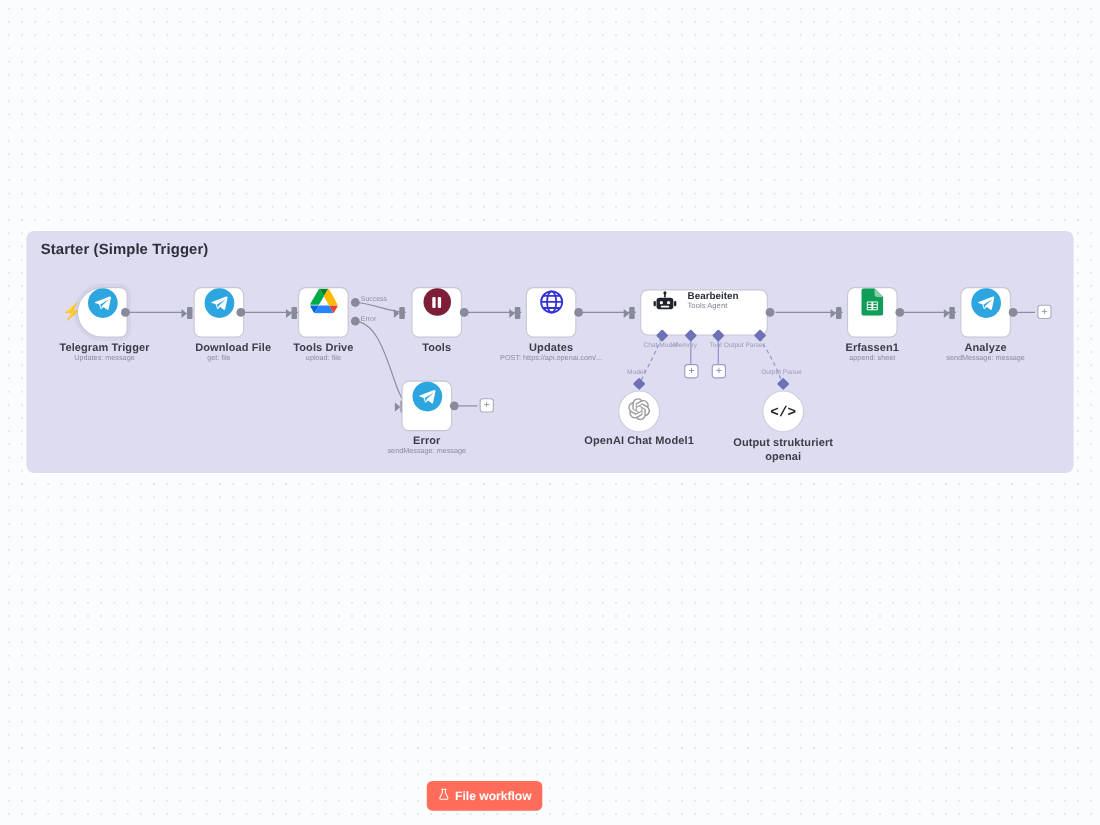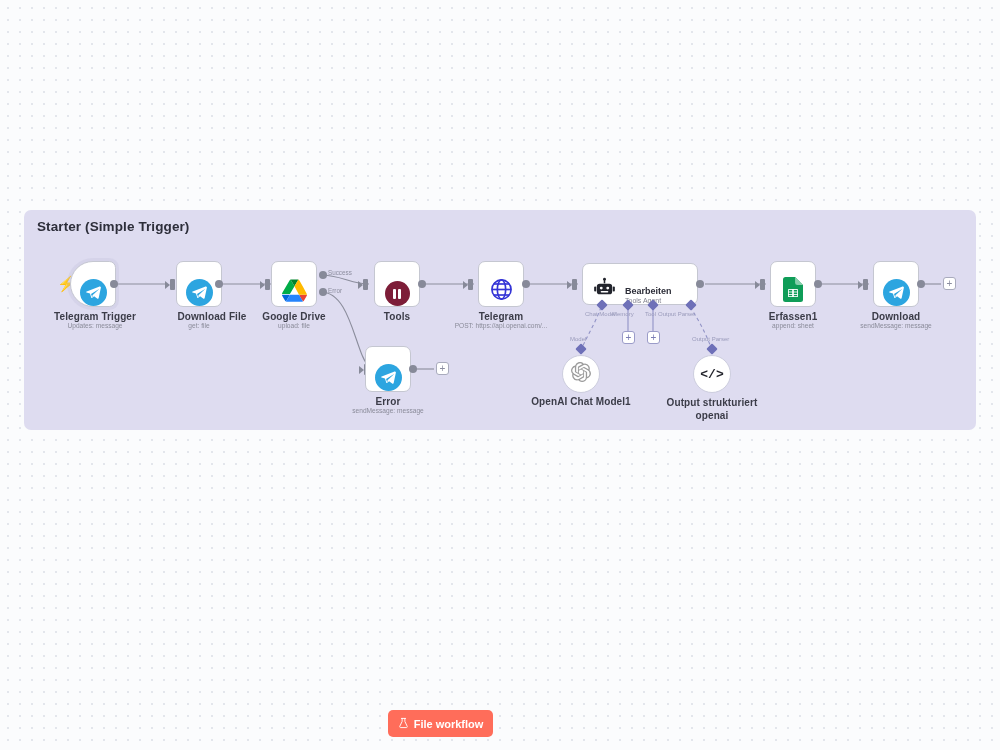--- a/index.html
+++ b/index.html
@@ -33,21 +33,21 @@
 
   
   #wires { position: absolute; left: 0; top: 0; width: 1000px; height: 750px; pointer-events: none; }
 
   
   .node {
     position: absolute;
     background: #fff;
     border: 1px solid #c5c7d1;
     border-radius: 7px;
-    display: flex; align-items: flex-end; justify-content: center;
+    display: flex; align-items: flex-start; justify-content: center;
   }
   .node.sq { width: 46px; height: 46px; }
   .node.trigger { width: 46px; height: 46px; border-radius: 24px 7px 7px 24px; box-shadow: 0 0 0 3px rgba(180,180,210,.22); }
   .node.agent { width: 116px; height: 42px; justify-content: flex-start; padding-left: 10px; gap: 9px; }
 
   .caption {
     position: absolute;
     text-align: center;
     font-size: 10px;
     color: #3b3c48;
@@ -196,21 +196,21 @@
       <svg width="25" height="23" viewBox="0 0 87 77">
         <path fill="#0066da" d="M6.6 66.8 10.4 73.4c.8 1.4 2 2.5 3.4 3.3L27.6 53.4H0c0 1.6.4 3.2 1.2 4.6z"></path>
         <path fill="#00ac47" d="M43.4 23.6 29.6 0c-1.4.8-2.6 1.9-3.4 3.3L1.2 46.4C.4 47.8 0 49.4 0 51h27.6z"></path>
         <path fill="#ea4335" d="M73.2 76.7c1.4-.8 2.6-1.9 3.4-3.3l1.6-2.7 7.5-13c.8-1.4 1.2-3 1.2-4.6H59.2l5.9 11.5z"></path>
         <path fill="#00832d" d="M43.4 23.6 57.2 0H29.6l13.8 23.6z"></path>
         <path fill="#2684fc" d="M59.2 53.4H27.6L13.8 76.7c1.4.8 3 1.2 4.6 1.2h49.9c1.7 0 3.3-.5 4.6-1.2z"></path>
         <path fill="#ffba00" d="M73 25.1 60.6 3.3C59.8 1.9 58.6.8 57.2 0L43.4 23.6l15.8 29.8h27.5c0-1.6-.4-3.2-1.2-4.6z"></path>
       </svg>
     </span>
   </div>
-  <div class="caption" style="left:234px; top:311px; width:120px;">Google Drive</div>
+  <div class="caption" style="left:234px; top:311px; width:120px;">Tools Drive</div>
   <div class="subcaption" style="left:234px; top:322px; width:120px;">upload: file</div>
   <div class="port" style="left:319px; top:271px;"></div>
   <div class="port" style="left:319px; top:288px;"></div>
   <div class="edge-label" style="left:328px; top:269px;">Success</div>
   <div class="edge-label" style="left:328px; top:287px;">Error</div>
 
   <div class="inport" style="left:363px; top:279px;"></div>
   <div class="node sq" style="left:374px; top:261px;">
     <span class="wait-ic">
         <i></i>
@@ -225,21 +225,21 @@
     <span>
       <svg width="25" height="25" viewBox="0 0 24 24" fill="none" stroke="#3434d6" stroke-width="1.6">
         <circle cx="12" cy="12" r="9.2"></circle>
         <ellipse cx="12" cy="12" rx="4" ry="9.2"></ellipse>
         <line x1="2.8" y1="12" x2="21.2" y2="12"></line>
         <line x1="4.3" y1="6.7" x2="19.7" y2="6.7"></line>
         <line x1="4.3" y1="17.3" x2="19.7" y2="17.3"></line>
       </svg>
     </span>
   </div>
-  <div class="caption" style="left:441px; top:311px; width:120px;">Telegram</div>
+  <div class="caption" style="left:441px; top:311px; width:120px;">Updates</div>
   <div class="subcaption" style="left:431px; top:322px; width:140px;">POST: https://api.openai.com/...</div>
   <div class="port" style="left:522px; top:280px;"></div>
 
   <div class="inport" style="left:572px; top:279px;"></div>
   <div class="node agent" style="left:582px; top:263px; width:116px; height:42px;">
     <span>
       <svg width="23" height="23" viewBox="0 0 24 24" fill="#22242c">
         <rect x="4" y="7" width="16" height="11" rx="3"></rect>
         <rect x="11.2" y="2.6" width="1.6" height="4"></rect>
         <circle cx="12" cy="2.4" r="1.5"></circle>
@@ -293,21 +293,21 @@
   <div class="port" style="left:814px; top:280px;"></div>
 
   <div class="inport" style="left:863px; top:279px;"></div>
   <div class="node sq" style="left:873px; top:261px;">
     <span class="tg">
       <svg width="17" height="17" viewBox="0 0 24 24">
           <path fill="#fff" d="M21.5 3.2 2.4 10.6c-1.1.4-1.1 1.1-.2 1.4l4.8 1.5 1.8 5.6c.2.6.1.8.7.8.5 0 .7-.2 1-.5l2.3-2.2 4.8 3.5c.9.5 1.5.2 1.7-.8l3.1-14.6c.3-1.2-.5-1.8-1.3-1.4zM8.5 14.1l10.2-6.4c.5-.3.9-.1.6.2l-8.7 7.9-.3 3.6-1.8-5.3z"></path>
         </svg>
     </span>
   </div>
-  <div class="caption" style="left:836px; top:311px; width:120px;">Download</div>
+  <div class="caption" style="left:836px; top:311px; width:120px;">Analyze</div>
   <div class="subcaption" style="left:836px; top:322px; width:120px;">sendMessage: message</div>
   <div class="port" style="left:917px; top:280px;"></div>
   <div class="plus-endpoint" style="left:943px; top:277px;">+</div>
 
   <div class="inport" style="left:364px; top:364px;"></div>
   <div class="node sq" style="left:365px; top:346px;">
     <span class="tg">
       <svg width="17" height="17" viewBox="0 0 24 24">
           <path fill="#fff" d="M21.5 3.2 2.4 10.6c-1.1.4-1.1 1.1-.2 1.4l4.8 1.5 1.8 5.6c.2.6.1.8.7.8.5 0 .7-.2 1-.5l2.3-2.2 4.8 3.5c.9.5 1.5.2 1.7-.8l3.1-14.6c.3-1.2-.5-1.8-1.3-1.4zM8.5 14.1l10.2-6.4c.5-.3.9-.1.6.2l-8.7 7.9-.3 3.6-1.8-5.3z"></path>
         </svg>

